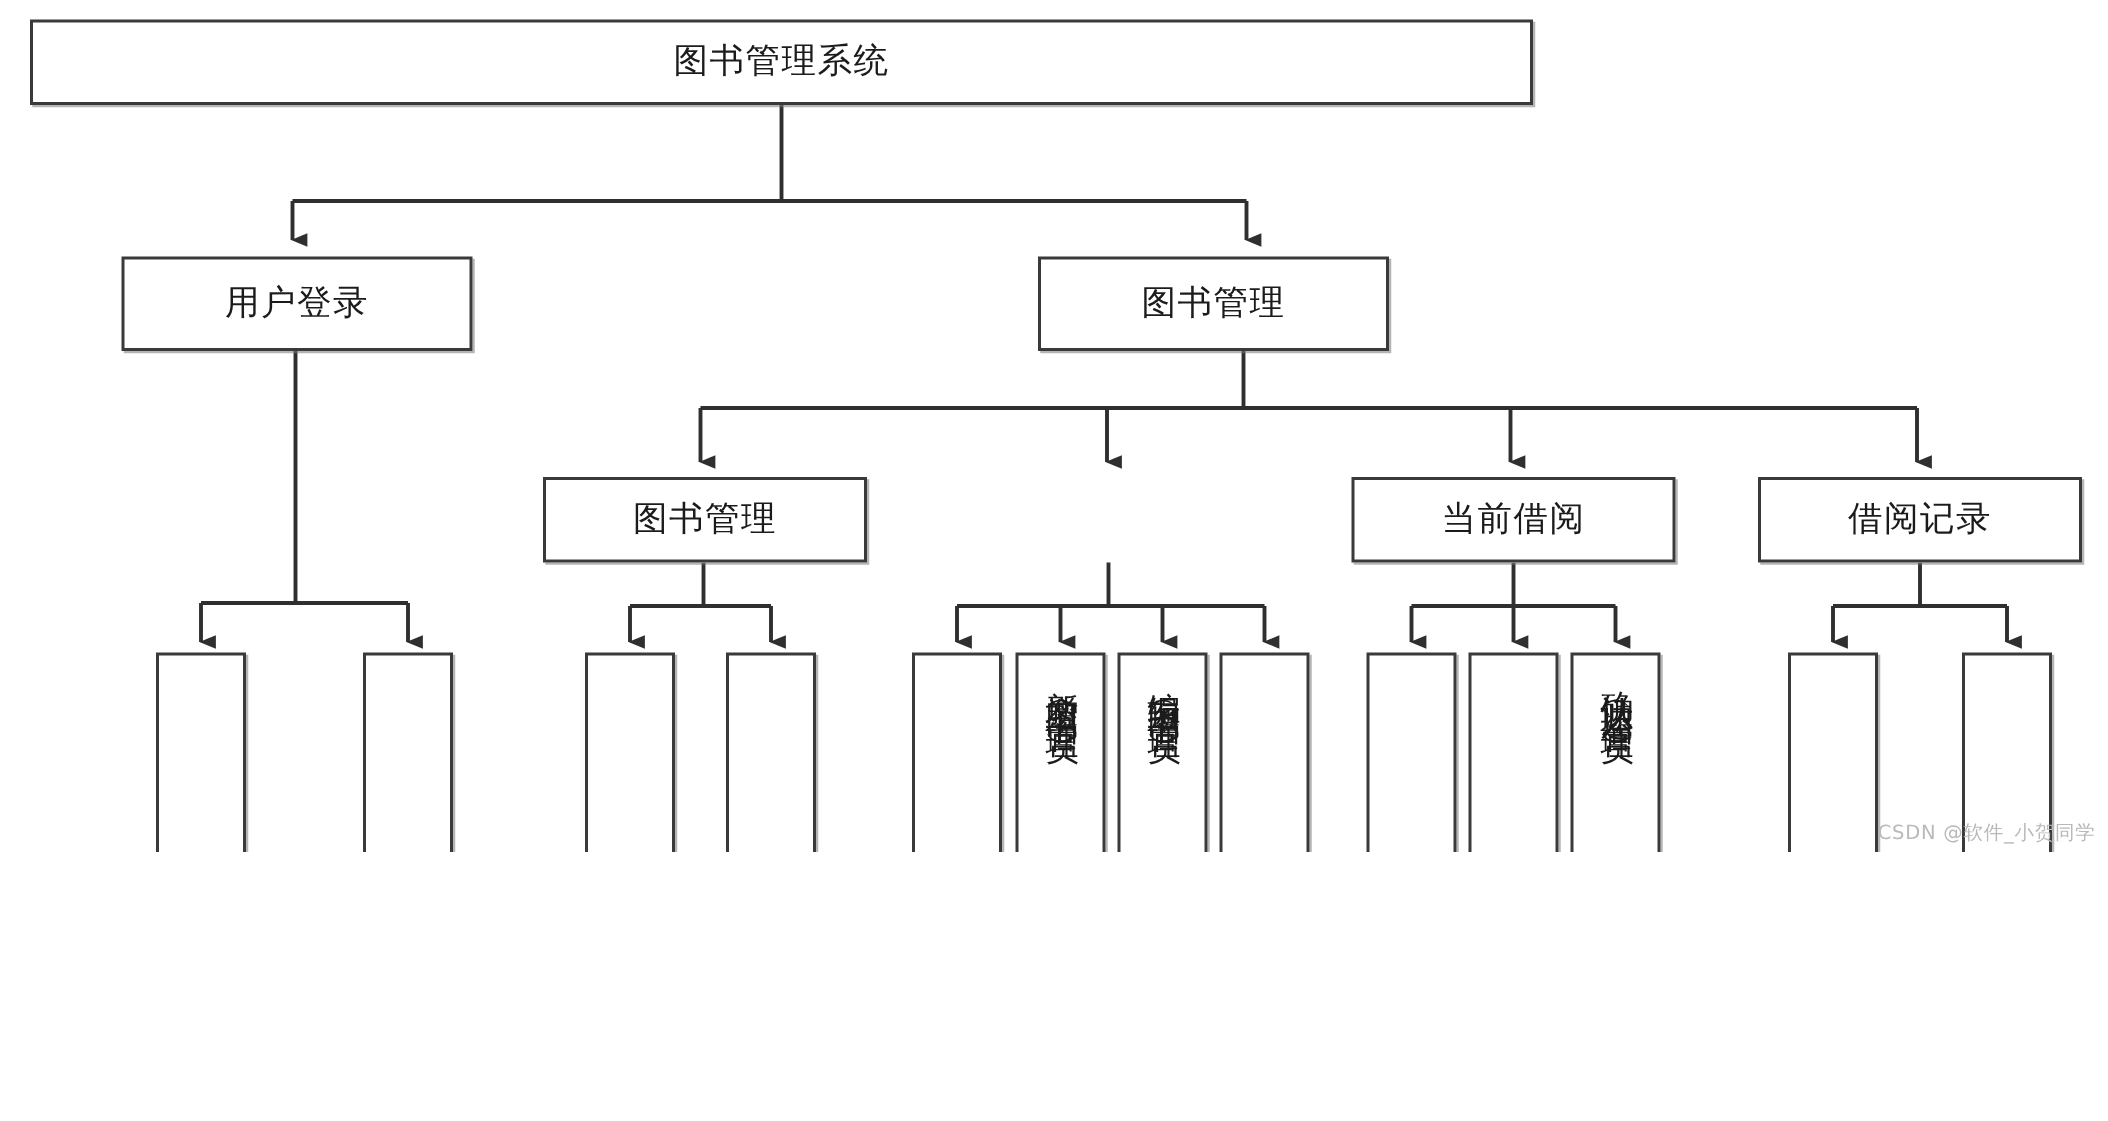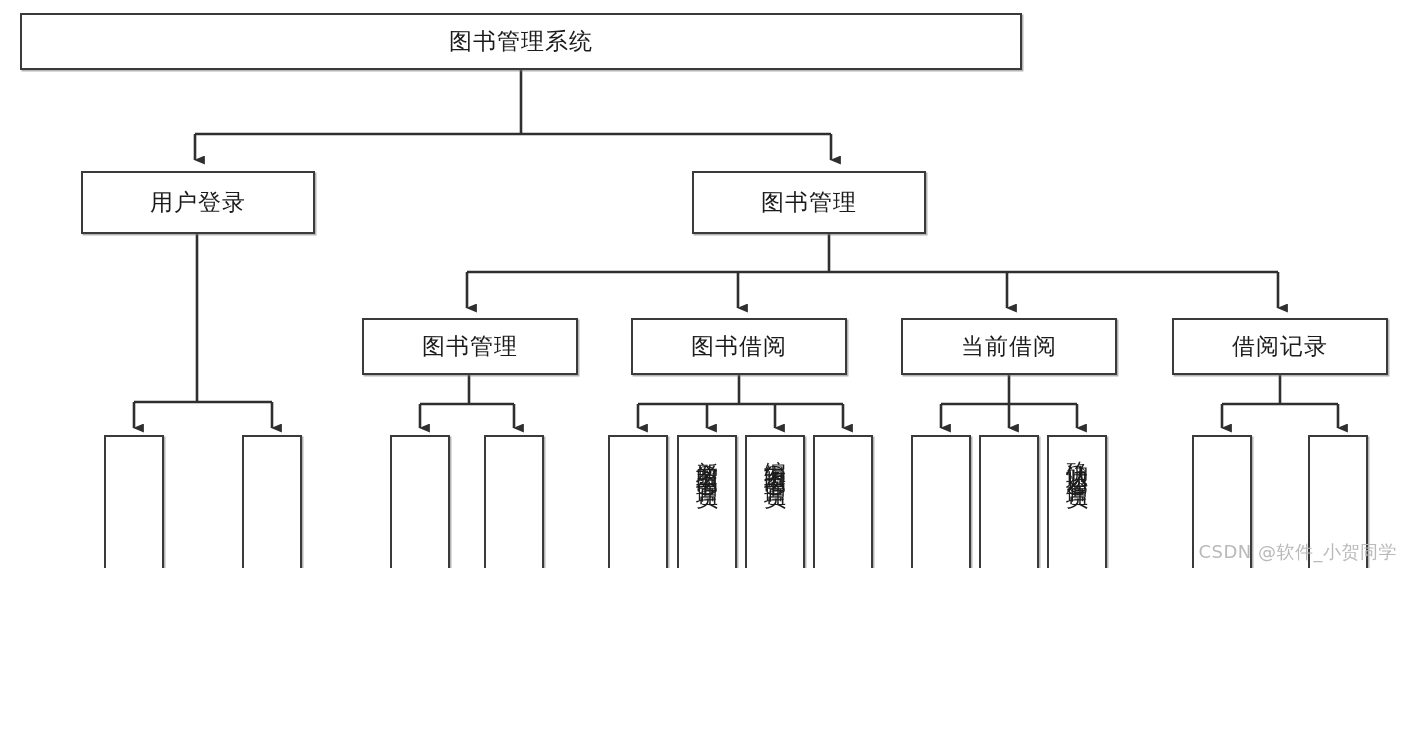--- a/index.html
+++ b/index.html
@@ -71,21 +71,21 @@
     align-items: center;
   }
   .node.vert.toppad {
     padding-top: 6px;
   }
   
   #watermark {
     position: absolute;
     right: 8px;
     bottom: 4px;
-    font-size: 18px;
+    font-size: 13px;
     color: #b9b9b9;
     letter-spacing: 0.5px;
     white-space: nowrap;
     font-family: "DejaVu Sans", "Liberation Sans", sans-serif;
   }
 </style>
 </head>
 <body>
 
 <div id="canvas">
@@ -150,23 +150,20 @@
   </div>
 
   <div class="node horiz" style="left:692px; top:171px; width:234px; height:63px;">
     <span class="label">图书管理</span>
   </div>
 
   <div class="node horiz" style="left:362px; top:318px; width:216px; height:57px;">
     <span class="label">图书管理</span>
   </div>
 
-  <div class="node horiz" style="left:631px; top:318px; width:216px; height:57px;">
-    <span class="label">图书借阅</span>
-  </div>
 
   <div class="node horiz" style="left:1172px; top:318px; width:216px; height:57px;">
     <span class="label">借阅记录</span>
   </div>
 
   <div class="node horiz" style="left:901px; top:318px; width:216px; height:57px;">
     <span class="label">当前借阅</span>
   </div>
 
   <div class="node vert centered" style="left:104px; top:435px; width:60px; height:299px;">

